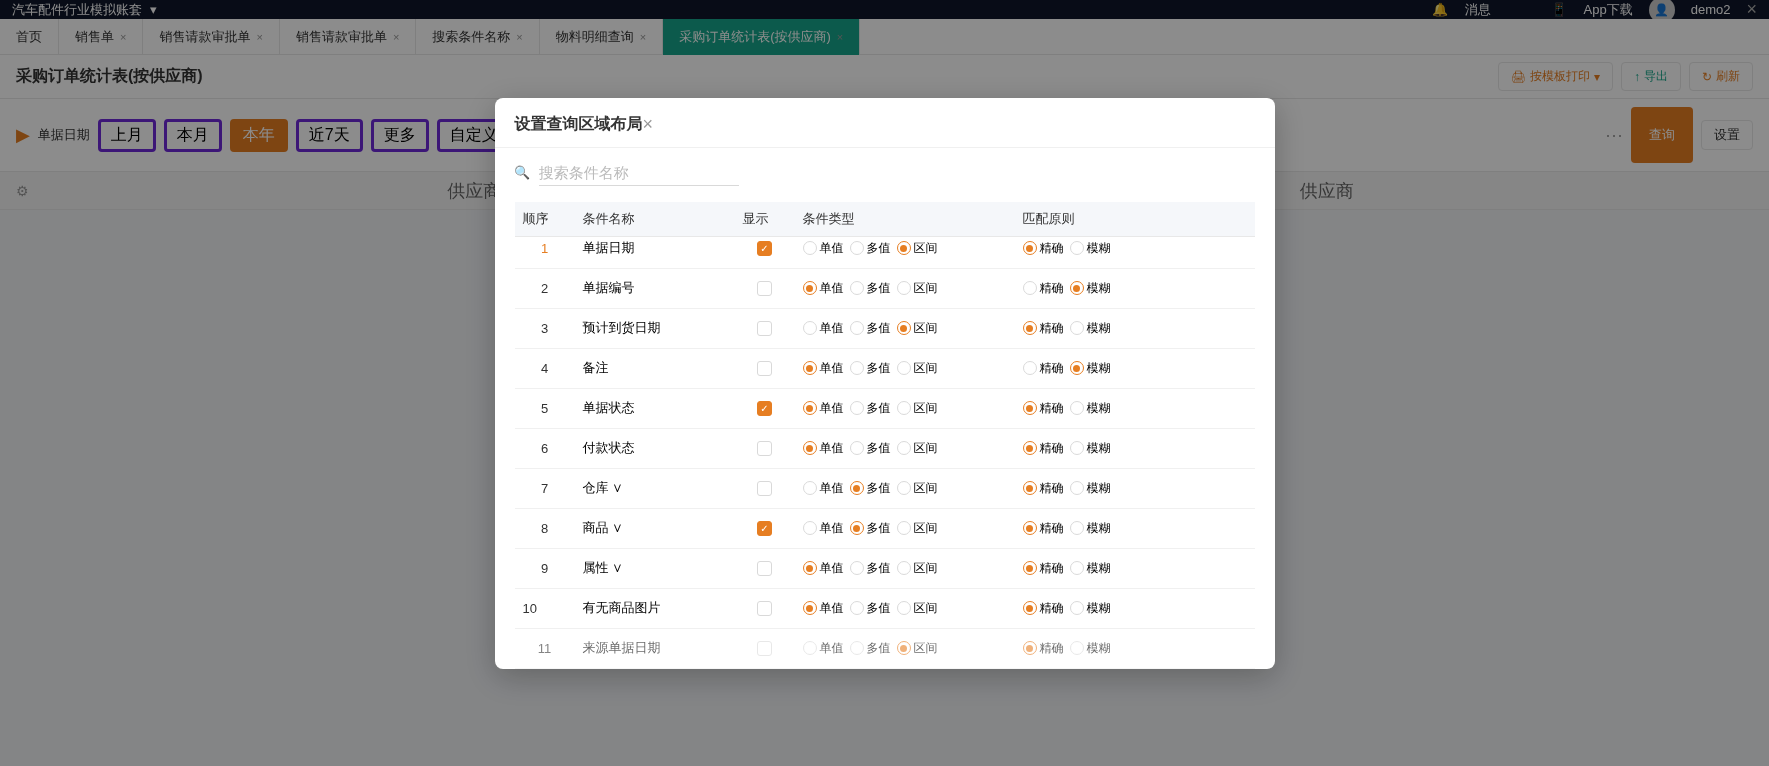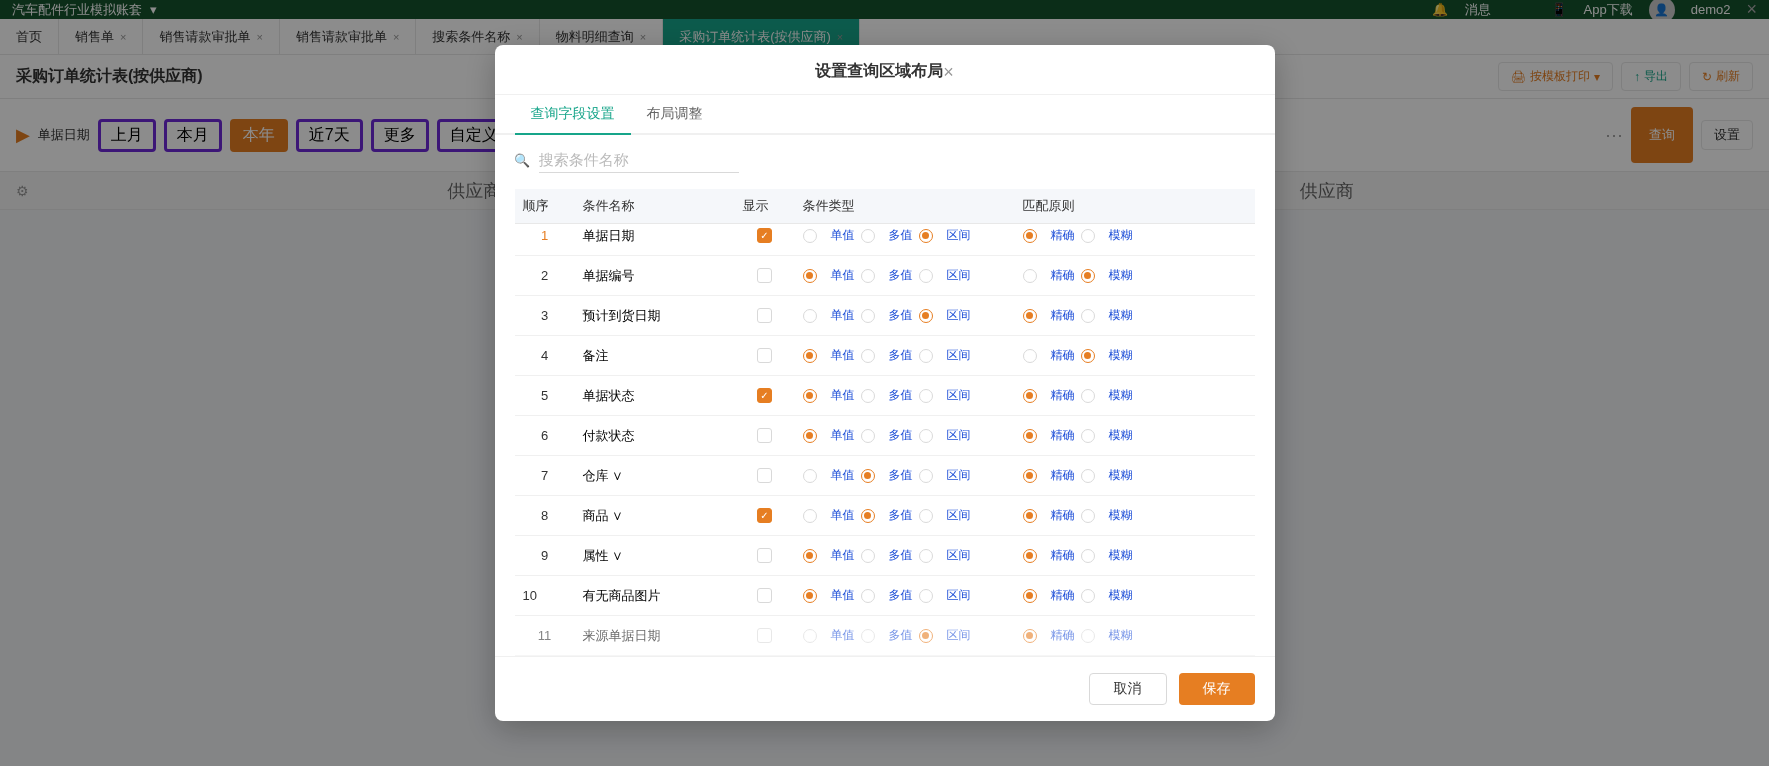--- a/index.html
+++ b/index.html
@@ -1,21 +1,21 @@
 <!DOCTYPE html>
 <html><head>
   <meta charset="utf-8">
   <style>
     * { box-sizing: border-box; margin: 0; padding: 0; }
     body { font-family: 'Microsoft YaHei', Arial, sans-serif; font-size: 13px; background: #f0f2f5; overflow: hidden; }
 
     
     .top-bar {
       height: 19px;
-      background: #14532d;
+      background: #0f172a;
       display: flex;
       align-items: center;
       justify-content: space-between;
       padding: 0 12px;
       color: #fff;
     }
     .top-bar-left { display: flex; align-items: center; gap: 8px; font-size: 13px; }
     .top-bar-right { display: flex; align-items: center; gap: 16px; font-size: 13px; }
     .top-bar-right .badge { background: #ff4d4f; color: #fff; border-radius: 2px; padding: 1px 5px; font-size: 11px; margin-top: 48px; }
     .top-bar-close { color: #aaa; cursor: pointer; font-size: 18px; }
@@ -106,21 +106,21 @@
       border-radius: 8px;
       width: 780px;
       max-height: 680px;
       display: flex;
       flex-direction: column;
       box-shadow: 0 8px 32px rgba(0,0,0,0.25);
     }
     .modal-header {
       display: flex;
       align-items: center;
-      justify-content: center;
+      justify-content: flex-start;
       padding: 16px 20px 12px;
       border-bottom: 1px solid #f0f0f0;
     }
     .modal-title { font-size: 16px; font-weight: bold; color: #333; }
     .modal-close { cursor: pointer; color: #999; font-size: 18px; line-height: 1; }
 
     
     .modal-tabs {
       display: flex;
       padding: 0 20px;
@@ -193,21 +193,21 @@
       border: 1px solid #d9d9d9;
       border-radius: 3px;
       display: flex; align-items: center; justify-content: center;
       cursor: pointer;
       background: #fff;
     }
     .custom-checkbox.checked { background: #e67e22; border-color: #e67e22; color: #fff; font-size: 10px; }
 
     
     .radio-group { display: flex; align-items: center; gap: 6px; flex-wrap: wrap; }
-    .radio-item { display: flex; align-items: center; gap: 14px; cursor: pointer; font-size: 12px; color: #1d4ed8; white-space: nowrap; justify-content: flex-end; }
+    .radio-item { display: flex; align-items: center; gap: 3px; cursor: pointer; font-size: 12px; color: #000000; white-space: nowrap; justify-content: flex-end; }
     .radio-circle {
       width: 14px; height: 14px;
       border: 1px solid #d9d9d9;
       border-radius: 50%;
       display: flex; align-items: center; justify-content: center;
       background: #fff;
     }
     .radio-circle.selected { border-color: #e67e22; }
     .radio-circle.selected::after {
       content: '';
@@ -353,28 +353,20 @@
 </div>
 
 <div class="modal-overlay">
   <div class="modal">
 
     <div class="modal-header">
       <span class="modal-title">设置查询区域布局</span>
       <span class="modal-close">×</span>
     </div>
 
-    <div class="modal-tabs">
-      <div class="modal-tab active">
-        <span>查询字段设置</span>
-      </div>
-      <div class="modal-tab">
-        <span>布局调整</span>
-      </div>
-    </div>
 
     <div class="modal-search">
       <span class="search-icon-wrap">🔍</span>
       <input type="text" placeholder="搜索条件名称" style="">
     </div>
 
     <div class="modal-table">
       <div class="modal-table-header">
         <div>顺序</div>
         <div>条件名称</div>
@@ -765,18 +757,14 @@
                 <div class="radio-item">
                   <div class="radio-circle"></div>
                   <span>模糊</span>
                 </div>
               </div>
             </div>
           </div>
         </div>
     </div>
 
-    <div class="modal-footer">
-      <button class="btn-cancel">取消</button>
-      <button class="btn-save">保存</button>
-    </div>
   </div>
 </div>
 
 </body></html>

